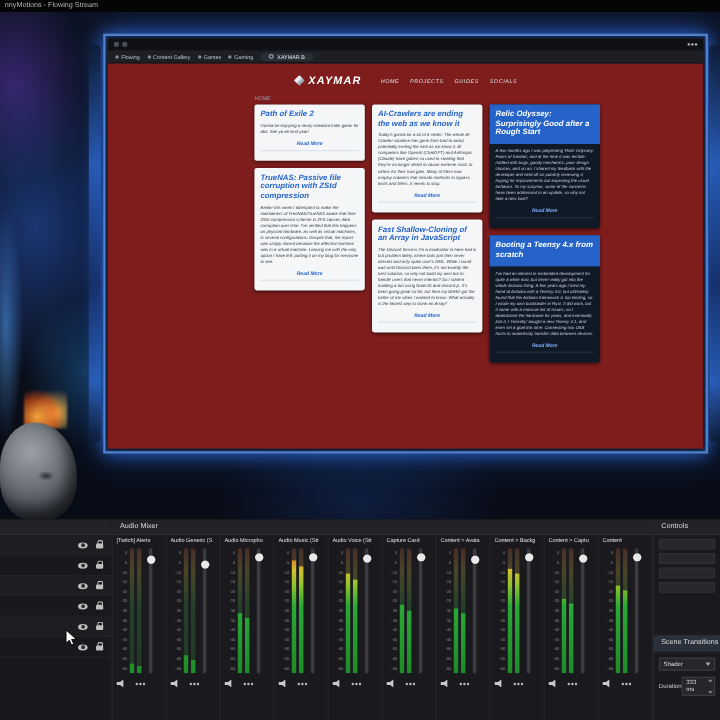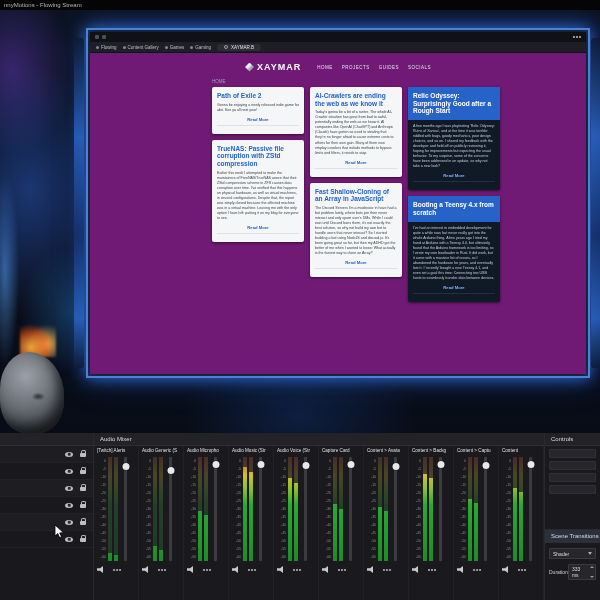--- a/index.html
+++ b/index.html
@@ -49,21 +49,21 @@
   .tabs { display:flex; gap:6px; }
   .tab { display:flex; align-items:center; gap:2px; color:#b9c0ca; font-size:4.5px; white-space:nowrap; }
   .tab-ico { width:3px; height:3px; background:#7c87a0; border-radius:50%; }
   .url-pill { display:flex; align-items:center; gap:3px; background:#2a2d34; border-radius:5px;
     padding:1px 7px; color:#e2e6ec; font-size:4.5px; white-space:nowrap; }
   .globe-icon { width:4px; height:4px; border-radius:50%; border:1px solid #93a0b5; }
   .dots-icon { width:2px; height:2px; border-radius:50%; background:#bdbdbd;
     box-shadow:3px 0 0 #bdbdbd, 6px 0 0 #bdbdbd; margin-right:6px; }
   .ml-auto { margin-left:auto; }
 
-  .site { flex:1; position:relative; background:#701a75; overflow:hidden; }
+  .site { flex:1; position:relative; background:#7f1d1d; overflow:hidden;font-style:italic; }
   .site-header { display:flex; justify-content:center; align-items:center; gap:16px; padding-top:9px; }
   .logo { display:flex; align-items:center; gap:3px; color:#fff; }
   .logo-mark { width:9px; height:9px; background:linear-gradient(135deg,#eceef2 40%,#9aa4b4 60%);
     clip-path:polygon(50% 0,100% 50%,50% 100%,0 50%); }
   .logo-text { font-size:9px; font-weight:bold; letter-spacing:1px; }
   .site-nav { display:flex; gap:9px; font-size:4.5px; letter-spacing:.5px; color:#dfe3e8; }
   .breadcrumb { margin:7px 0 3px 122px; font-size:4.5px; color:#93a0b0; }
 
   .cards { display:flex; gap:6px; margin-left:122px; align-items:flex-start; }
   .col { width:92px; display:flex; flex-direction:column; gap:6px; }

